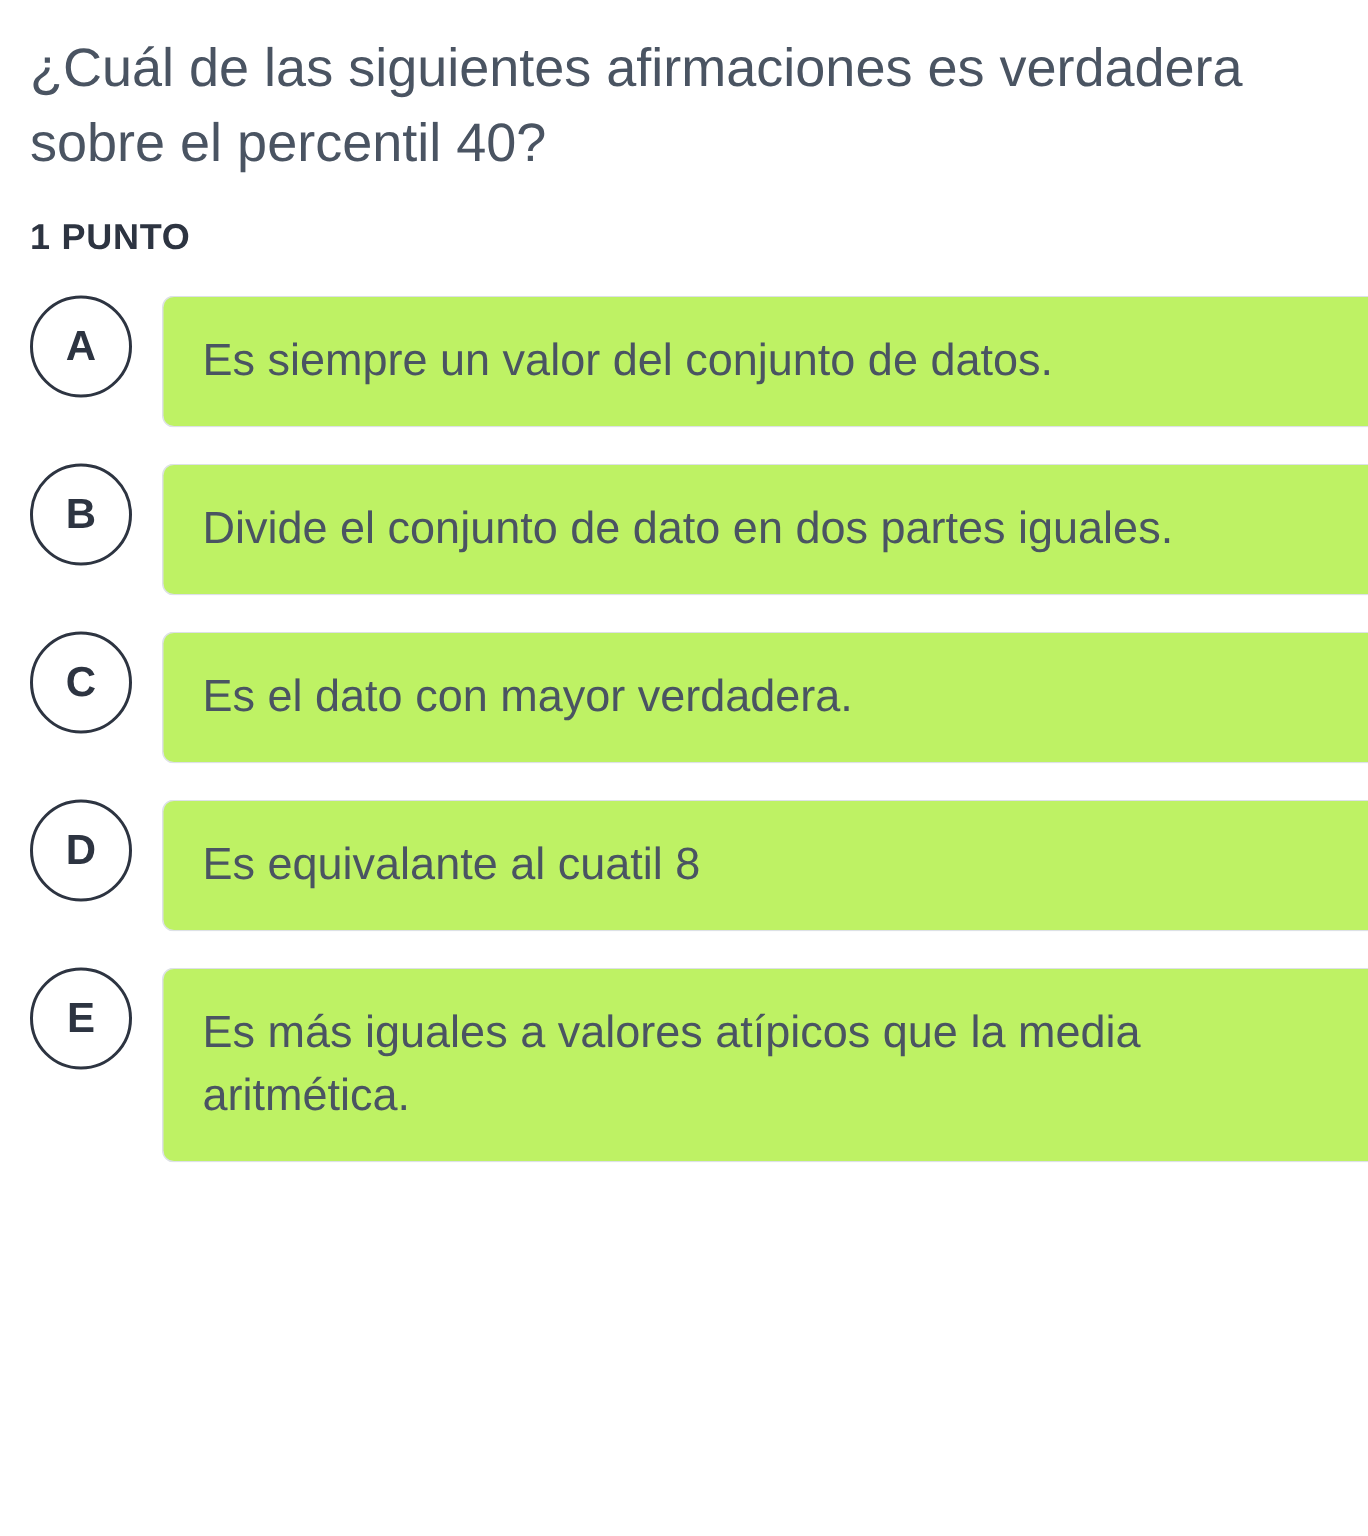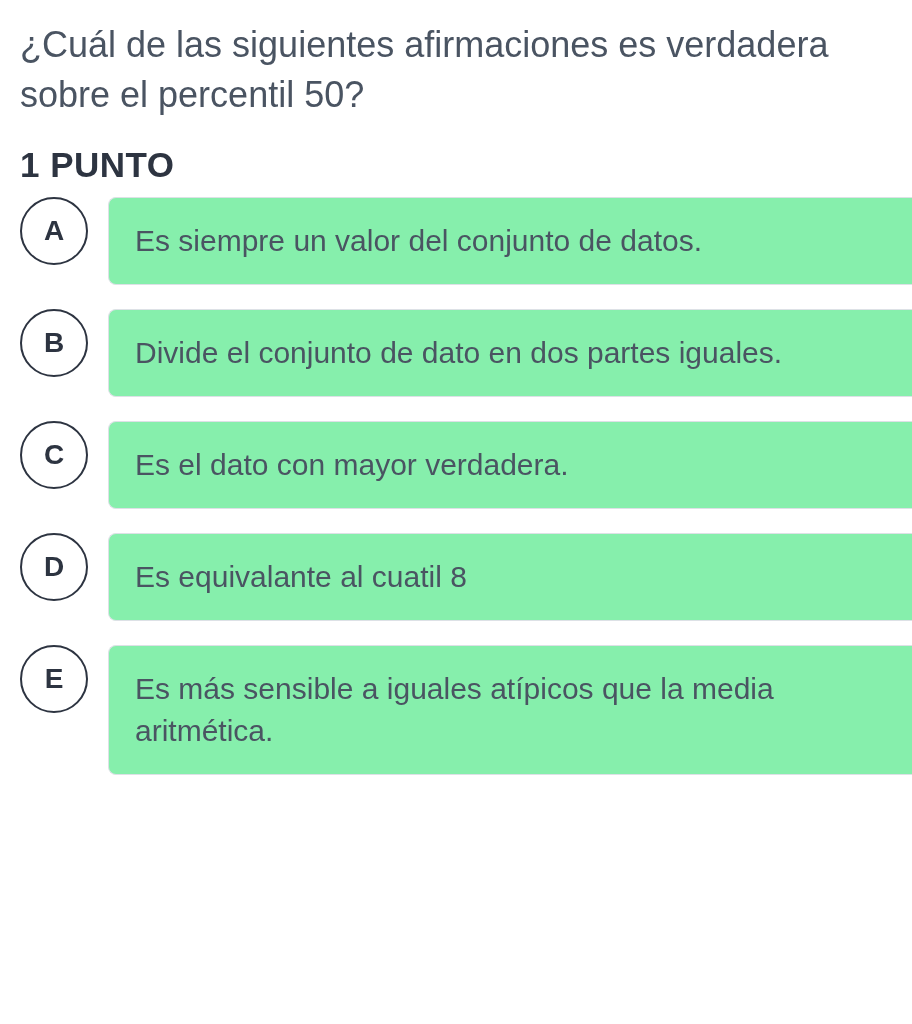--- a/index.html
+++ b/index.html
@@ -14,24 +14,24 @@
       width: 912px;
     }
     .question-text {
       font-size: 36px;
       line-height: 1.4;
       color: #4a5462;
       margin-bottom: 24px;
       padding-right: 20px;
     }
     .points-label {
-      font-size: 35px;
+      font-size: 24px;
       font-weight: 600;
       color: #2d3441;
-      margin-bottom: 12px;
+      margin-bottom: 24px;
       letter-spacing: 0.5px;
     }
     .options-container {
       display: flex;
       flex-direction: column;
       gap: 24px;
     }
     .option-row {
       display: flex;
       align-items: flex-start;
@@ -55,33 +55,33 @@
     }
     .option-text-box {
       flex: 1;
       border: 1px solid #dde1e6;
       border-right: none;
       border-radius: 8px 0 0 8px;
       padding: 22px 26px;
       font-size: 30px;
       line-height: 1.4;
       color: #4a5462;
-      background: #86efac;
+      background: #bef264;
       min-height: 68px;
       display: flex;
       align-items: center;
     }
     .option-text-content {
       width: 100%;
     }
   </style>
 </head>
 <body>
 
-<div class="question-text">¿Cuál de las siguientes afirmaciones es verdadera sobre el percentil 50?</div>
+<div class="question-text">¿Cuál de las siguientes afirmaciones es verdadera sobre el percentil 40?</div>
 
 <div class="points-label">1 PUNTO</div>
 
 <div class="options-container">
 
   <div class="option-row">
     <div class="option-letter">A</div>
     <div class="option-text-box">
       <div class="option-text-content">Es siempre un valor del conjunto de datos.</div>
     </div>
@@ -104,17 +104,17 @@
   <div class="option-row">
     <div class="option-letter">D</div>
     <div class="option-text-box">
       <div class="option-text-content">Es equivalante al cuatil 8</div>
     </div>
   </div>
 
   <div class="option-row">
     <div class="option-letter">E</div>
     <div class="option-text-box">
-      <div class="option-text-content">Es más sensible a iguales atípicos que la media aritmética.</div>
+      <div class="option-text-content">Es más iguales a valores atípicos que la media aritmética.</div>
     </div>
   </div>
 
 </div>
 
 </body></html>

